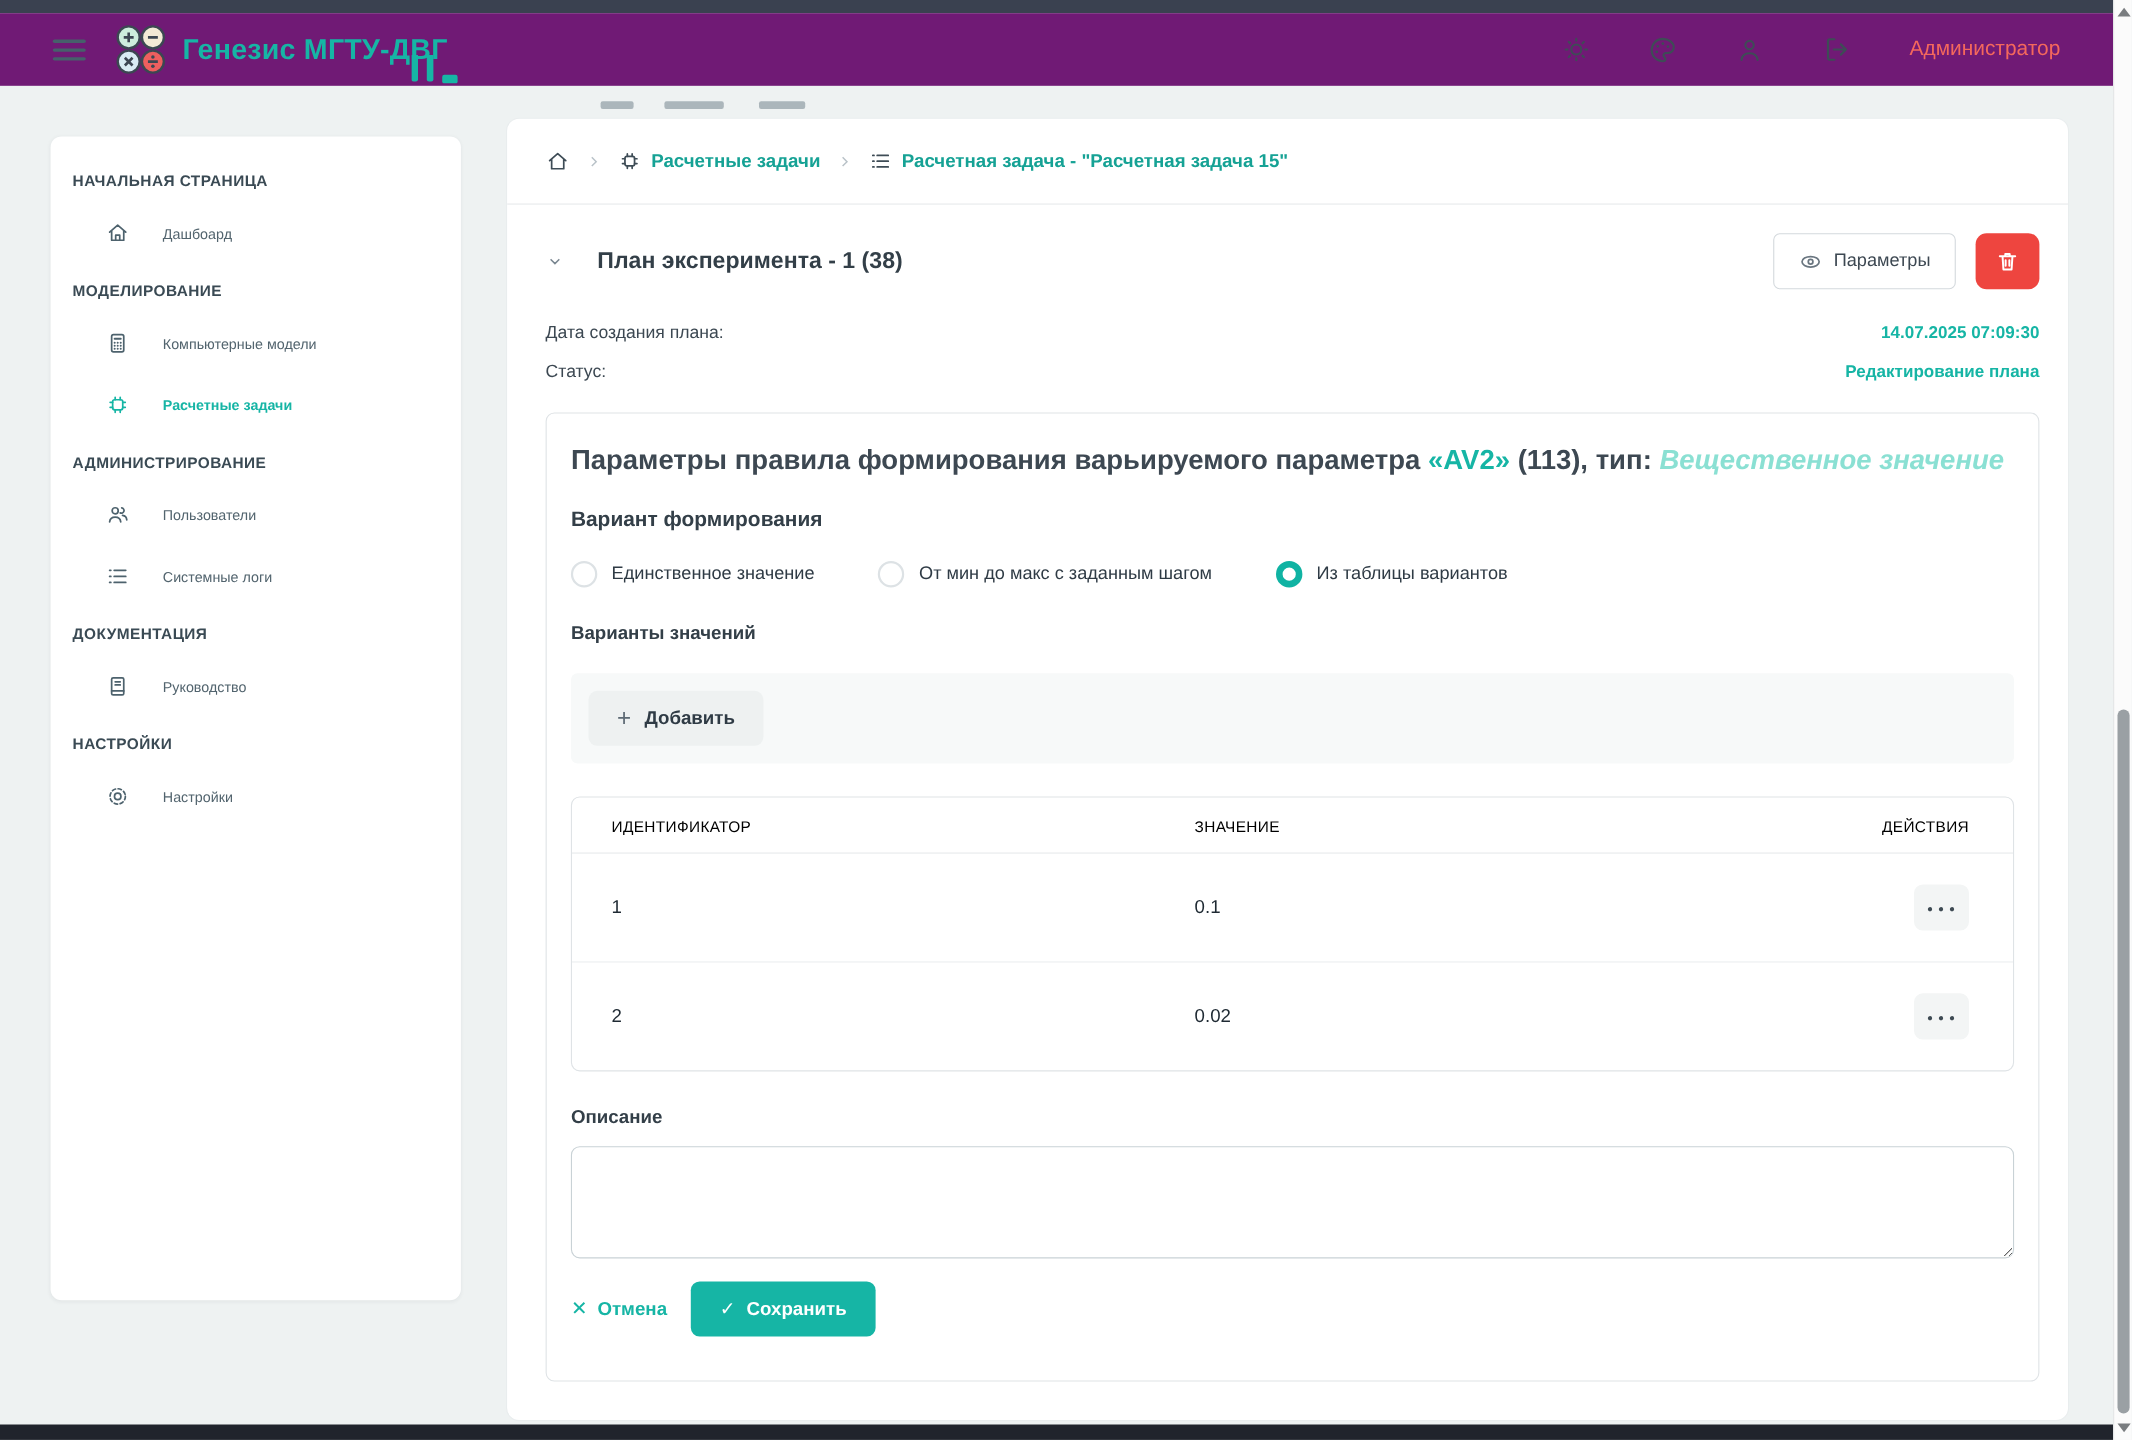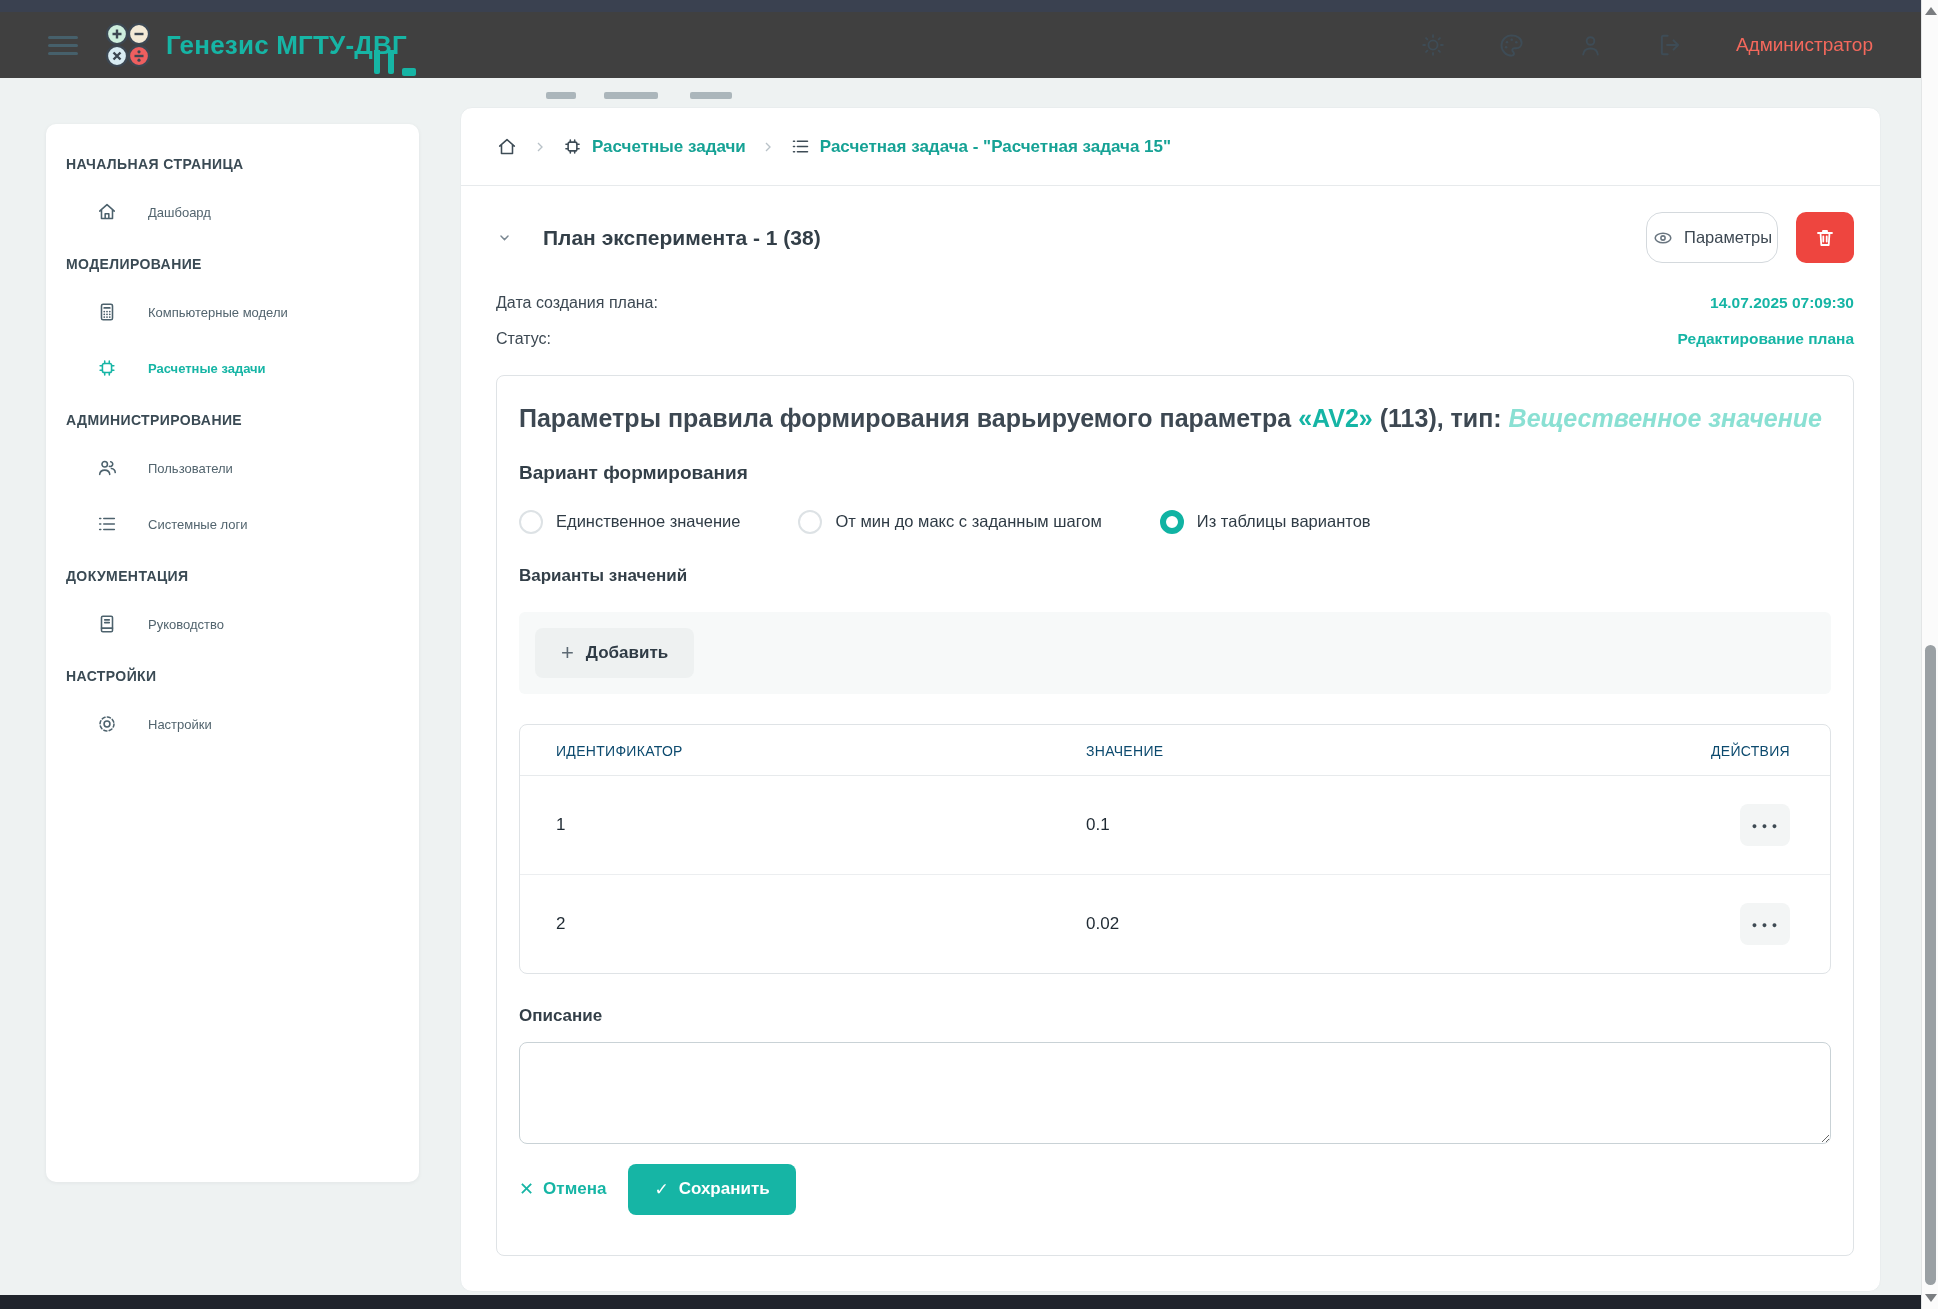--- a/index.html
+++ b/index.html
@@ -16,21 +16,21 @@
 
   
   .scrollbar { position:absolute; right:0; top:0; width:17px; height:1309px;
     background:#fbfbfb; border-left:1px solid #e3e5e6; }
   .sb-arrow-up, .sb-arrow-down { position:absolute; left:3px; width:0; height:0; }
   .sb-arrow-up { top:7px; border-left:6px solid transparent; border-right:6px solid transparent; border-bottom:8px solid #7a7d80; }
   .sb-arrow-down { bottom:7px; border-left:6px solid transparent; border-right:6px solid transparent; border-top:8px solid #7a7d80; }
   .sb-thumb { position:absolute; left:3px; top:645px; width:11px; height:640px; background:#9aa0a4; border-radius:6px; }
 
   
-  .header { position:absolute; left:0; top:12px; width:1921px; height:66px; background:#404040;
+  .header { position:absolute; left:0; top:12px; width:1921px; height:66px; background:#701a75;
     display:flex; align-items:center; padding:0 48px; }
   .hamburger { width:30px; cursor:pointer; margin-right:26px; }
   .hamburger span { display:block; height:3px; background:#46606b; border-radius:2px; margin:5px 0; }
   .logo-mark { margin-right:14px; }
   .app-title { color:#16b5a5; font-size:26px; font-weight:600; letter-spacing:.2px; }
   .header-right { margin-left:auto; display:flex; align-items:center; gap:52px; }
   .header-icon { color:#3e4c56; cursor:pointer; }
   .user-role { color:#f4685c; font-size:19px; }
 
   
@@ -55,21 +55,21 @@
   .crumb-label { color:#16a295; font-size:17px; font-weight:700; }
   .crumb-sep { color:#b9c2c8; }
 
   .content { padding:26px 26px 0 35px; }
 
   .plan-header { display:flex; align-items:center; }
   .collapse-chevron { color:#7a8791; cursor:pointer; margin-right:30px; }
   .plan-title { font-size:21px; font-weight:700; color:#333f48; }
   .plan-actions { margin-left:auto; display:flex; gap:18px; }
   .btn-outline { display:flex; align-items:center; gap:10px; border:1px solid #d4d9dd; background:#fff;
-    border-radius:16px; padding:12px 5px; font-size:16.5px; color:#3d4852; cursor:pointer;
+    border-radius:6px; padding:12px 22px; font-size:16.5px; color:#3d4852; cursor:pointer;
     font-family:inherit; }
   .btn-outline .icn { color:#6a7680; }
   .btn-danger { width:58px; height:51px; border:none; background:#ee453f; border-radius:10px;
     display:flex; align-items:center; justify-content:center; cursor:pointer; }
 
   .info-rows { margin-top:22px; }
   .info-row { display:flex; align-items:center; padding:9px 0; }
   .info-label { font-size:16px; color:#3c4852; }
   .info-value { margin-left:auto; font-size:15.5px; font-weight:700; color:#16b5a5; }
 
@@ -88,21 +88,21 @@
 
   .add-panel { margin-top:26px; background:#f7f9f9; border-radius:6px; padding:16px; }
   .btn-add { display:inline-flex; align-items:center; gap:12px; background:#eef1f1; border:none;
     border-radius:8px; padding:15px 26px; cursor:pointer; font-family:inherit; }
   .btn-add .plus { font-size:22px; color:#5d6a74; font-weight:400; line-height:18px; }
   .btn-add .lbl { font-size:17px; font-weight:700; color:#2f3b45; }
 
   .values-table { margin-top:30px; border:1px solid #dfe3e6; border-radius:8px; overflow:hidden; }
   .t-row { display:grid; grid-template-columns:530px 1fr 130px; align-items:center; padding:0 40px 0 36px; }
   .t-head { border-bottom:1px solid #e7eaec; padding-top:18px; padding-bottom:16px; }
-  .t-head .t-cell { font-size:14px; color:#0c4a6e; letter-spacing:.3px; font-weight:400; }
+  .t-head .t-cell { font-size:14px; color:#000000; letter-spacing:.3px; font-weight:400; }
   .t-body { padding-top:28px; padding-bottom:28px; }
   .t-body + .t-body { border-top:1px solid #eceef0; }
   .t-cell { font-size:17px; color:#1f2a33; }
   .t-cell.actions { text-align:right; }
   .btn-ellipsis { width:50px; height:42px; background:#f3f5f5; border:none; border-radius:8px;
     color:#3e4a53; font-size:13px; letter-spacing:1px; cursor:pointer; }
 
   .description-box { margin-top:16px; width:100%; height:102px; border:1px solid #c9d2d6;
     border-radius:8px; resize:both; font-family:inherit; font-size:16px; padding:10px 12px; color:#2f3b45; }
 

